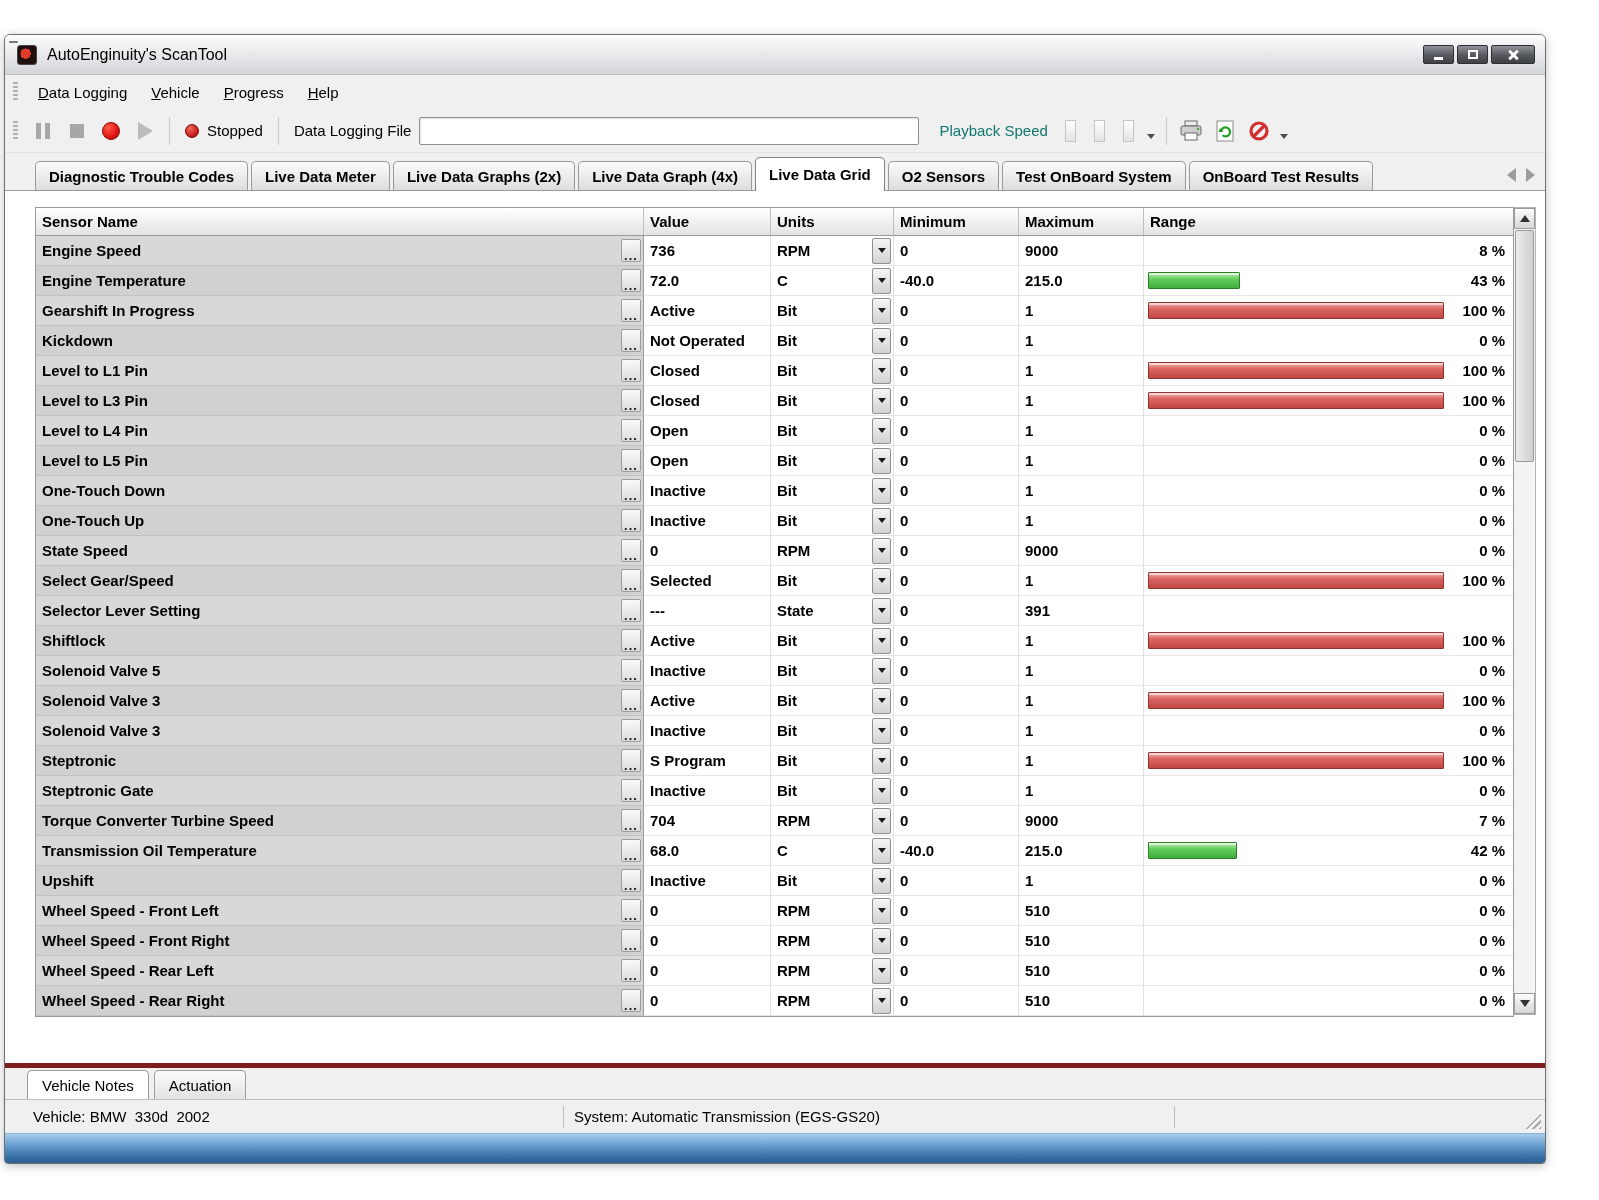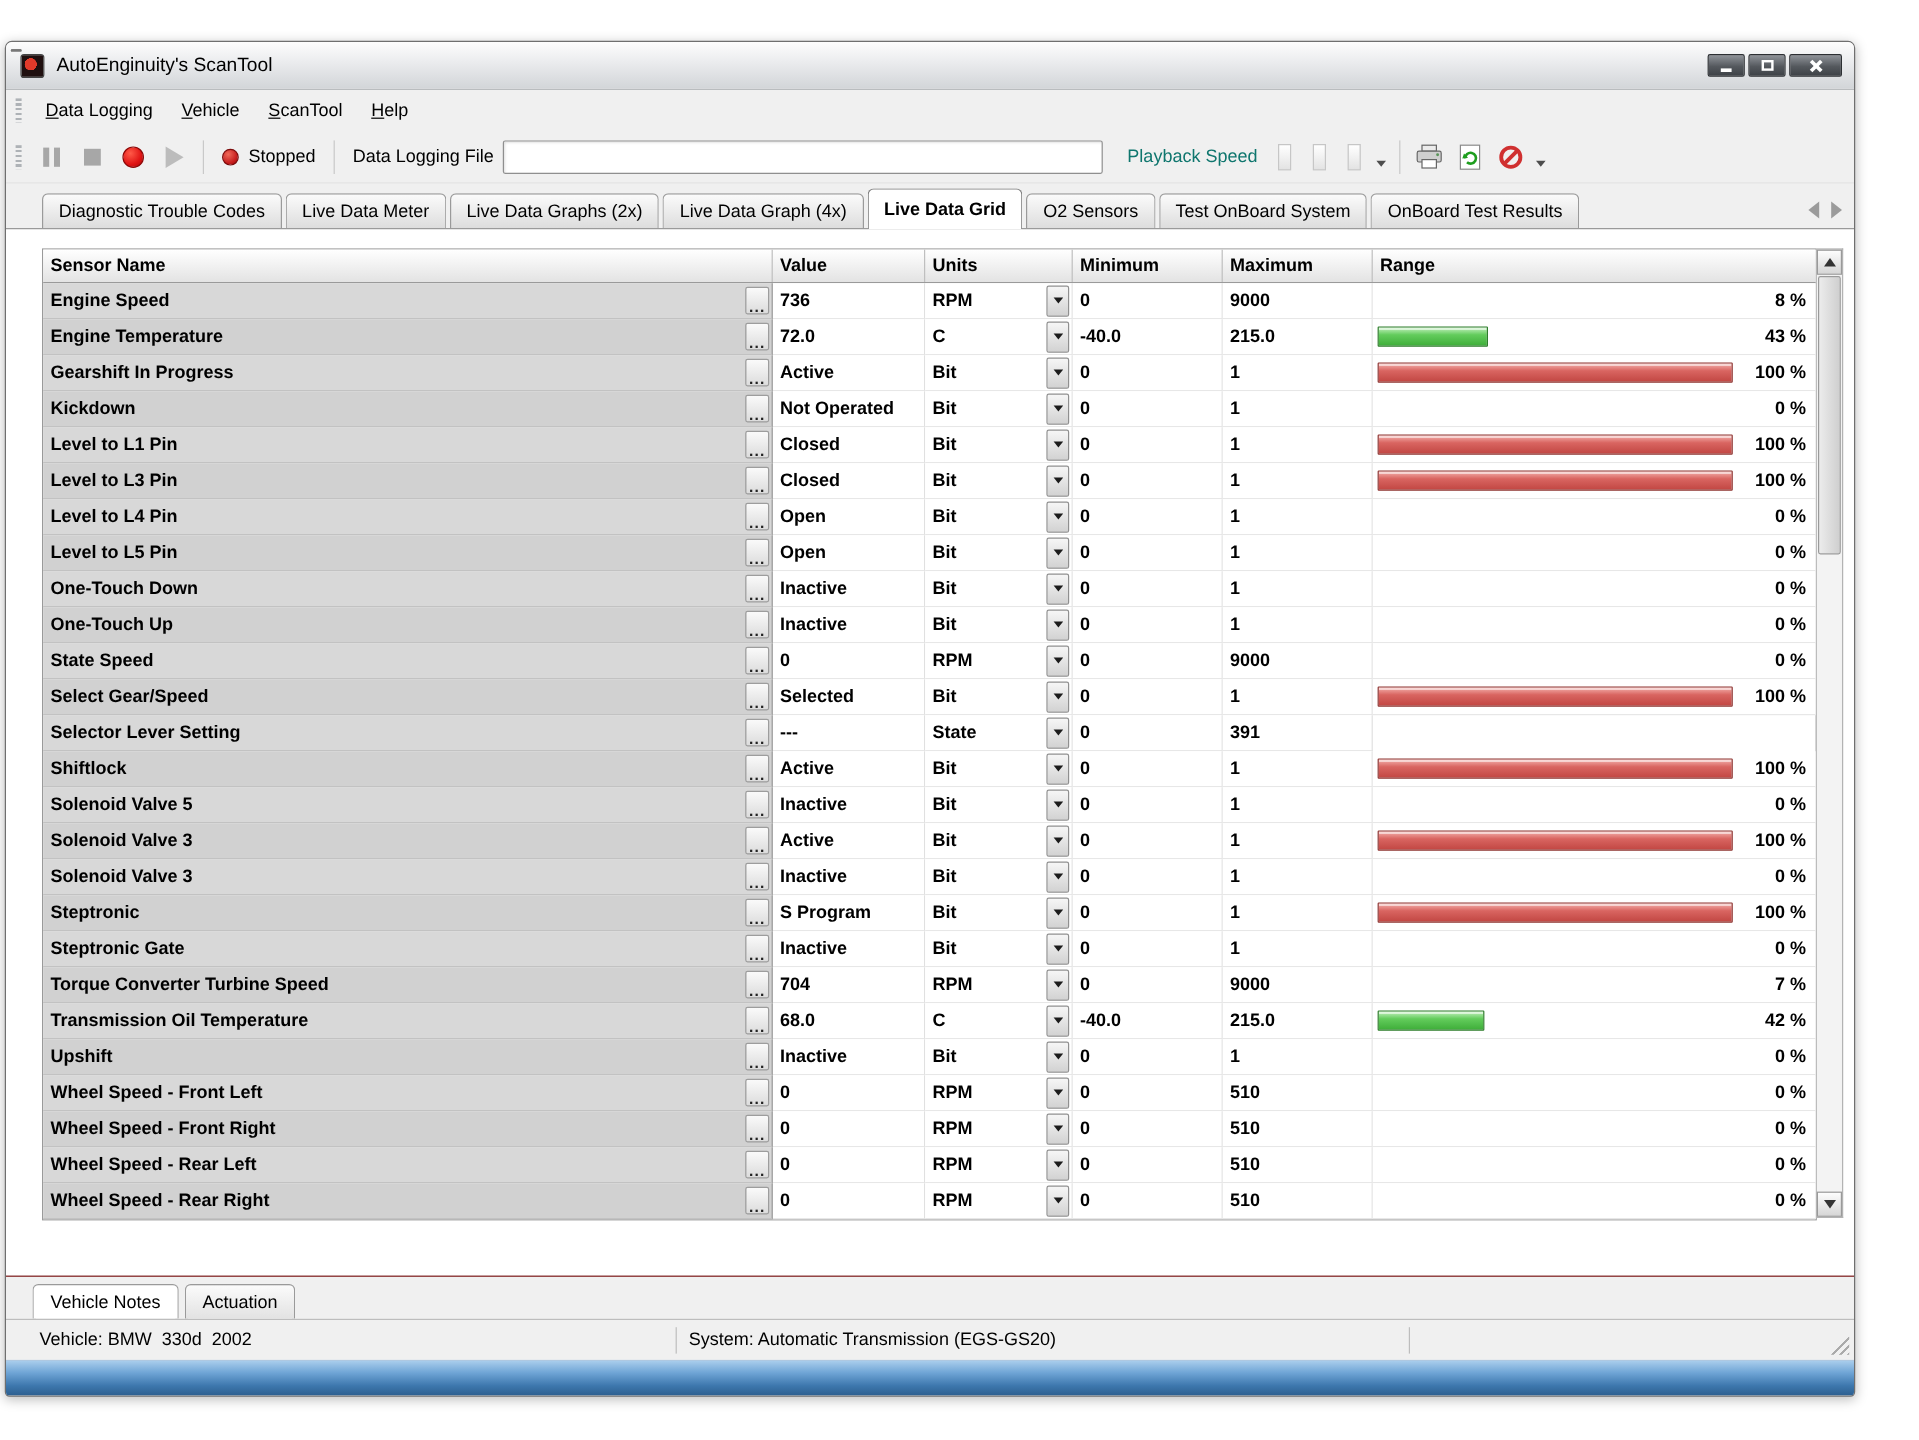--- a/index.html
+++ b/index.html
@@ -43,21 +43,21 @@
   .tb-label.disabled{color:#0f766e;}
   .file-input{width:500px;height:28px;border:1px solid #8f8f8f;border-radius:2px;background:#fff;padding:0 6px;font-size:14px;font-family:"Liberation Sans",sans-serif;box-shadow:inset 1px 1px 2px rgba(0,0,0,.12);}
   .pb-widget{width:11px;height:22px;border:1px solid #c6c6c6;background:linear-gradient(#ffffff,#e3e3e3);margin:0 9px;display:inline-block;}
   .mini-drop{width:16px;height:24px;display:flex;flex-direction:column;align-items:center;justify-content:flex-end;padding-bottom:4px;gap:2px;}
   .mini-drop .bar{width:9px;height:2px;background:#8a8a8a;}
   .mini-arrow{width:0;height:0;border-left:4px solid transparent;border-right:4px solid transparent;border-top:5px solid #4d4d4d;display:block;}
   .svg-btn{width:34px;height:30px;display:flex;align-items:center;justify-content:center;}
 
   
   .tabstrip{flex:0 0 38px;display:flex;align-items:flex-end;background:#f0f0f0;border-bottom:1px solid #9a9a9a;padding:0 8px 0 30px;position:relative;}
-  .tab{height:29px;padding:0 13px;display:flex;align-items:center;font-size:15px;background:linear-gradient(#fbfbfb,#dddddd);border:1px solid #9a9a9a;border-bottom:none;border-radius:5px 5px 0 0;margin-right:3px;white-space:nowrap;}
+  .tab{height:29px;padding:0 13px;display:flex;align-items:center;font-size:15px;background:linear-gradient(#fbfbfb,#dddddd);border:1px solid #9a9a9a;border-bottom:none;border-radius:5px 5px 0 0;margin-right:3px;white-space:nowrap;font-weight:bold;}
   .tab.active{height:34px;background:#ffffff;font-weight:bold;margin-bottom:-1px;z-index:2;border-color:#808080;}
   .tab-nav{position:absolute;right:10px;bottom:8px;display:flex;gap:10px;}
   .tri-left{width:0;height:0;border-top:7px solid transparent;border-bottom:7px solid transparent;border-right:9px solid #9b9b9b;}
   .tri-right{width:0;height:0;border-top:7px solid transparent;border-bottom:7px solid transparent;border-left:9px solid #9b9b9b;}
 
   
   .content{flex:1 1 auto;background:#ffffff;padding:16px 0 0 30px;overflow:hidden;}
   .grid-wrap{display:flex;align-items:flex-start;font-weight:bold;}
   .grid-main{width:1479px;border:1px solid #9a9a9a;}
   .grid-header{display:flex;height:28px;background:linear-gradient(#ffffff,#e3e3e3);border-bottom:1px solid #9a9a9a;}
@@ -86,21 +86,21 @@
 
   
   .vscroll{width:22px;height:808px;background:#f3f3f3;border:1px solid #b3b3b3;border-left:none;display:flex;flex-direction:column;}
   .scroll-btn{flex:0 0 21px;background:linear-gradient(#fdfdfd,#d6d6d6);border:1px solid #9a9a9a;display:flex;align-items:center;justify-content:center;}
   .scroll-btn.down{margin-top:auto;}
   .tri-up-s{width:0;height:0;border-left:5px solid transparent;border-right:5px solid transparent;border-bottom:7px solid #333;}
   .tri-down-s{width:0;height:0;border-left:5px solid transparent;border-right:5px solid transparent;border-top:7px solid #333;}
   .scroll-thumb{flex:0 0 232px;margin:1px;background:linear-gradient(90deg,#ececec,#cfcfcf);border:1px solid #9a9a9a;border-radius:2px;}
 
   
-  .bottom-tabs{flex:0 0 36px;background:#f0f0f0;border-top:1px solid #7f1d1d;display:flex;align-items:flex-end;padding-left:22px;gap:5px;}
+  .bottom-tabs{flex:0 0 36px;background:#f0f0f0;border-top:5px solid #7f1d1d;display:flex;align-items:flex-end;padding-left:22px;gap:5px;}
   .btab{height:29px;padding:0 14px;display:flex;align-items:center;font-size:15px;background:linear-gradient(#fbfbfb,#e2e2e2);border:1px solid #9a9a9a;border-bottom:none;border-radius:5px 5px 0 0;white-space:nowrap;}
   .btab.active{background:#ffffff;}
   .statusbar{flex:0 0 34px;background:#f0f0f0;border-top:1px solid #bdbdbd;display:flex;align-items:center;font-size:15px;padding-left:28px;position:relative;}
   .status-item{white-space:pre;}
   .status-item.one{width:530px;}
   .status-item.two{width:600px;}
   .status-sep{width:1px;height:22px;background:#bdbdbd;margin-right:10px;}
   .resize-grip{position:absolute;right:4px;bottom:4px;width:15px;height:15px;background:linear-gradient(135deg,transparent 0 48%,#aaa 48% 56%,transparent 56% 70%,#aaa 70% 78%,transparent 78% 92%,#aaa 92% 100%);}
 
   .bottom-frame{flex:0 0 30px;border-radius:0 0 3px 3px;background:linear-gradient(#a9cdec,#6ea4d5 35%,#3d77ad 72%,#2d5f8f);border-top:1px solid #8ab2d8;}
@@ -124,21 +124,21 @@
           <span class="glyph-close"></span>
         </div>
     </div>
   </div>
 
   <div class="menubar">
     <div class="grip"></div>
     <div style="display:flex;">
         <div class="menu-item">Data Logging</div>
         <div class="menu-item">Vehicle</div>
-        <div class="menu-item">ScanTool</div>
+        <div class="menu-item">Progress</div>
         <div class="menu-item">Help</div>
       </div>
   </div>
 
   <div class="toolbar">
     <div class="grip"></div>
     <div class="tool-btn">
         <span class="icon-pause">
           <span></span>
           <span></span>

